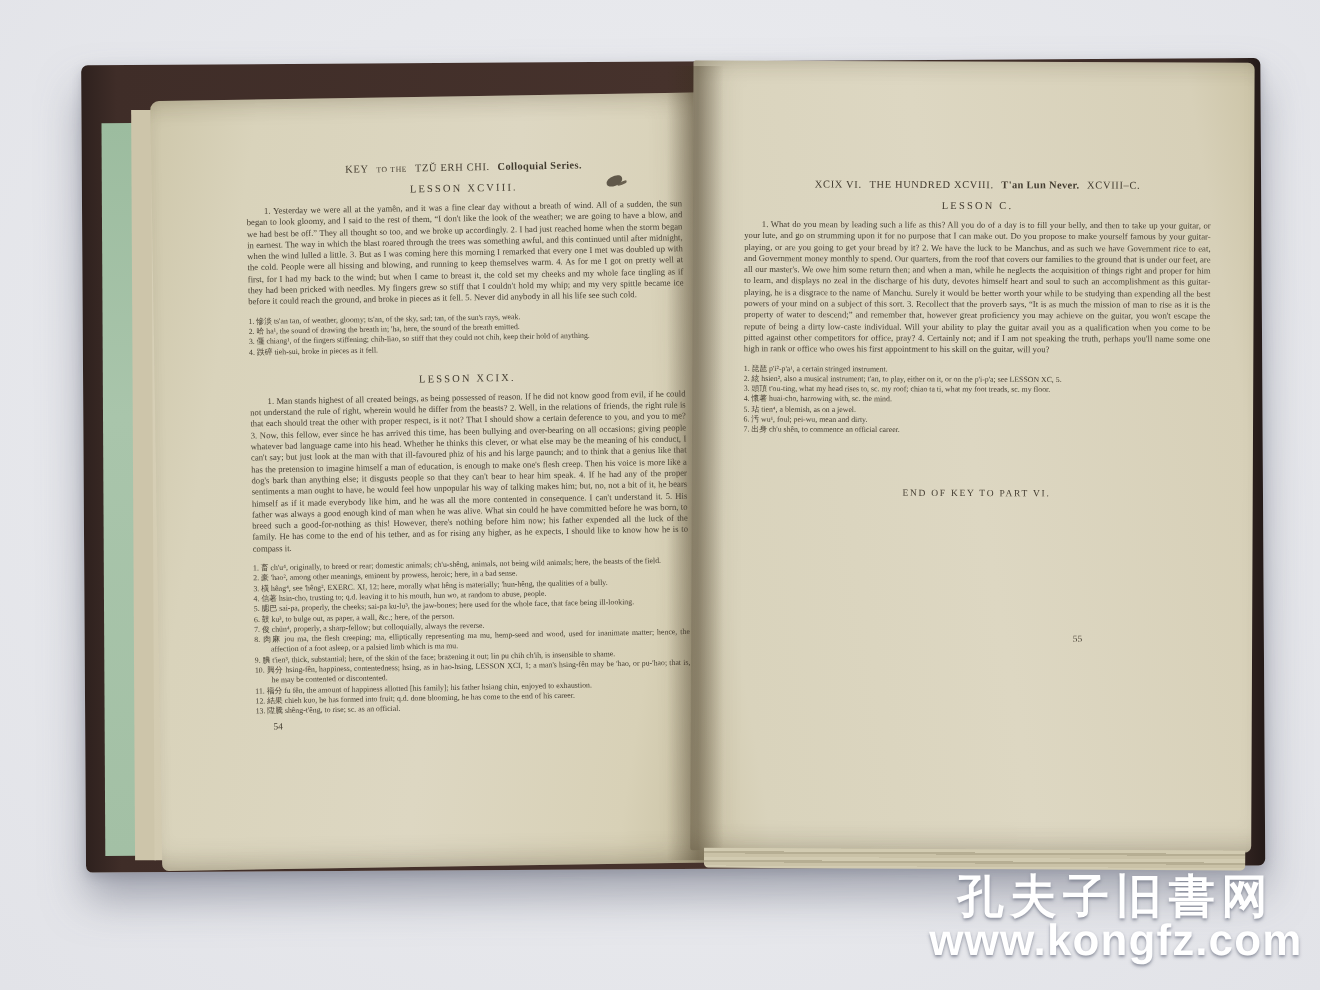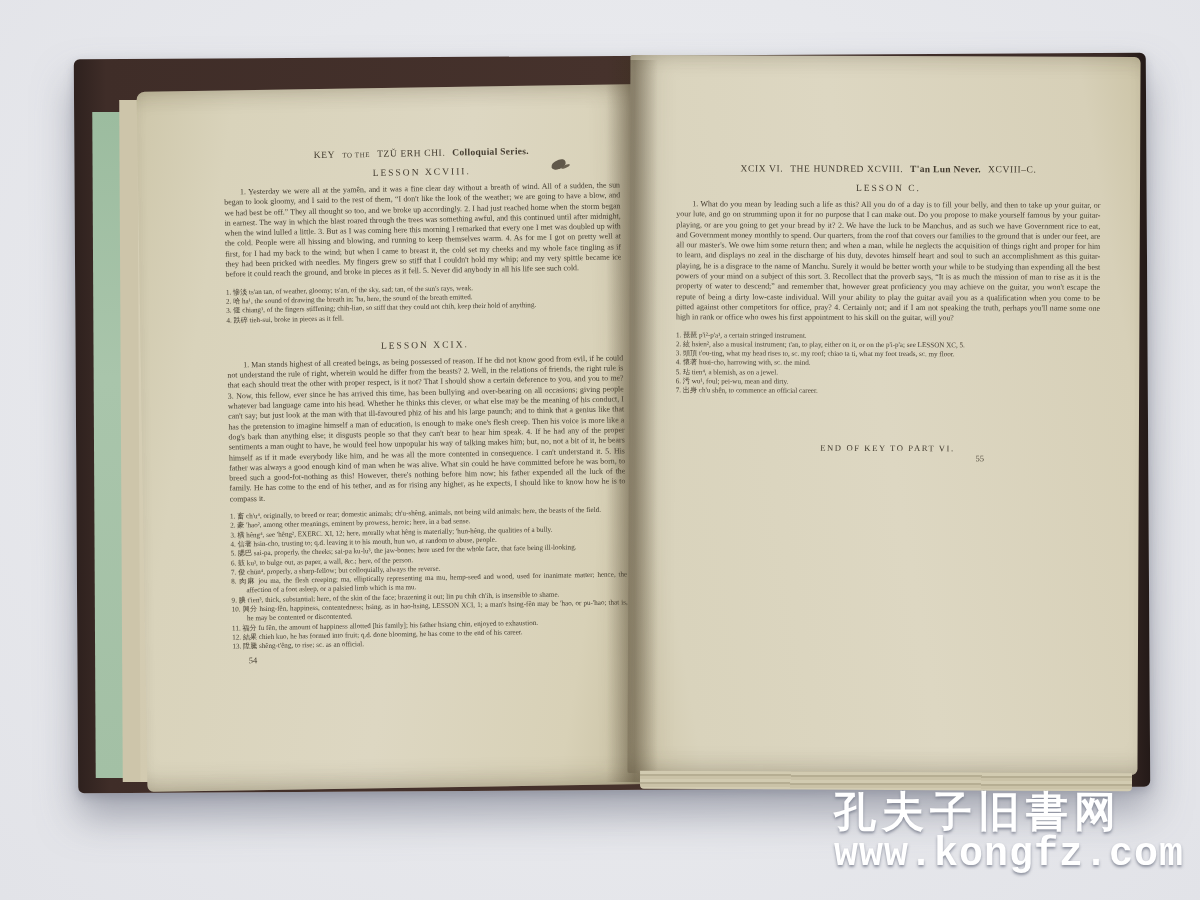--- a/index.html
+++ b/index.html
@@ -51,30 +51,30 @@
   .content.cr{left:676px;top:164px;width:424px;transform:rotate(0.2deg);}
   .runhead{display:flex;justify-content:center;align-items:baseline;gap:7px;font-size:9.5px;letter-spacing:.6px;white-space:nowrap;}
   .runhead .sm{font-size:7px;}
   .runhead .bold{font-weight:bold;letter-spacing:.3px;}
   .lesson-title{text-align:center;font-size:9.5px;letter-spacing:2px;margin-top:9px;margin-bottom:7px;}
   .body-par{font-size:7.9px;line-height:10.3px;text-align:justify;text-indent:16px;}
   .notes{margin-top:8px;}
   .note{font-size:7.1px;line-height:9.3px;padding-left:15px;text-indent:-15px;text-align:justify;}
   .pagenum{font-size:8.5px;}
   .pn-left{margin-top:4px;margin-left:16px;}
-  .pn-right{margin-left:300px;}
+  .pn-right{margin-top:122px;margin-left:300px;}
   .end-line{text-align:center;font-size:8.6px;letter-spacing:1.6px;margin-top:46px;}
   .ink-blot{
     position:absolute;left:551px;top:160px;width:15px;height:9px;border-radius:60% 40% 55% 45%;
     background:#4b4336;opacity:.85;transform:rotate(-18deg);
     box-shadow:6px 4px 0 -3px #574e3e;
   }
   .watermark{
-    position:absolute;right:16px;bottom:28px;color:#ffffff;
-    text-shadow:0 2px 3px rgba(122,127,142,.85);font-family:Liberation Mono, monospace;
+    position:absolute;right:16px;bottom:28px;text-align:center;color:#ffffff;
+    text-shadow:0 2px 3px rgba(122,127,142,.85);font-family:Liberation Sans, sans-serif;
   }
   .wm-cn{font-size:42px;font-weight:bold;letter-spacing:6px;line-height:46px;}
   .wm-url{font-size:40px;font-weight:bold;letter-spacing:1px;line-height:34px;}
 </style>
 </head>
 <body>
 
 <div class="book-cover"></div>
 <div class="flyleaf"></div>
 <div class="edge e1"></div>

